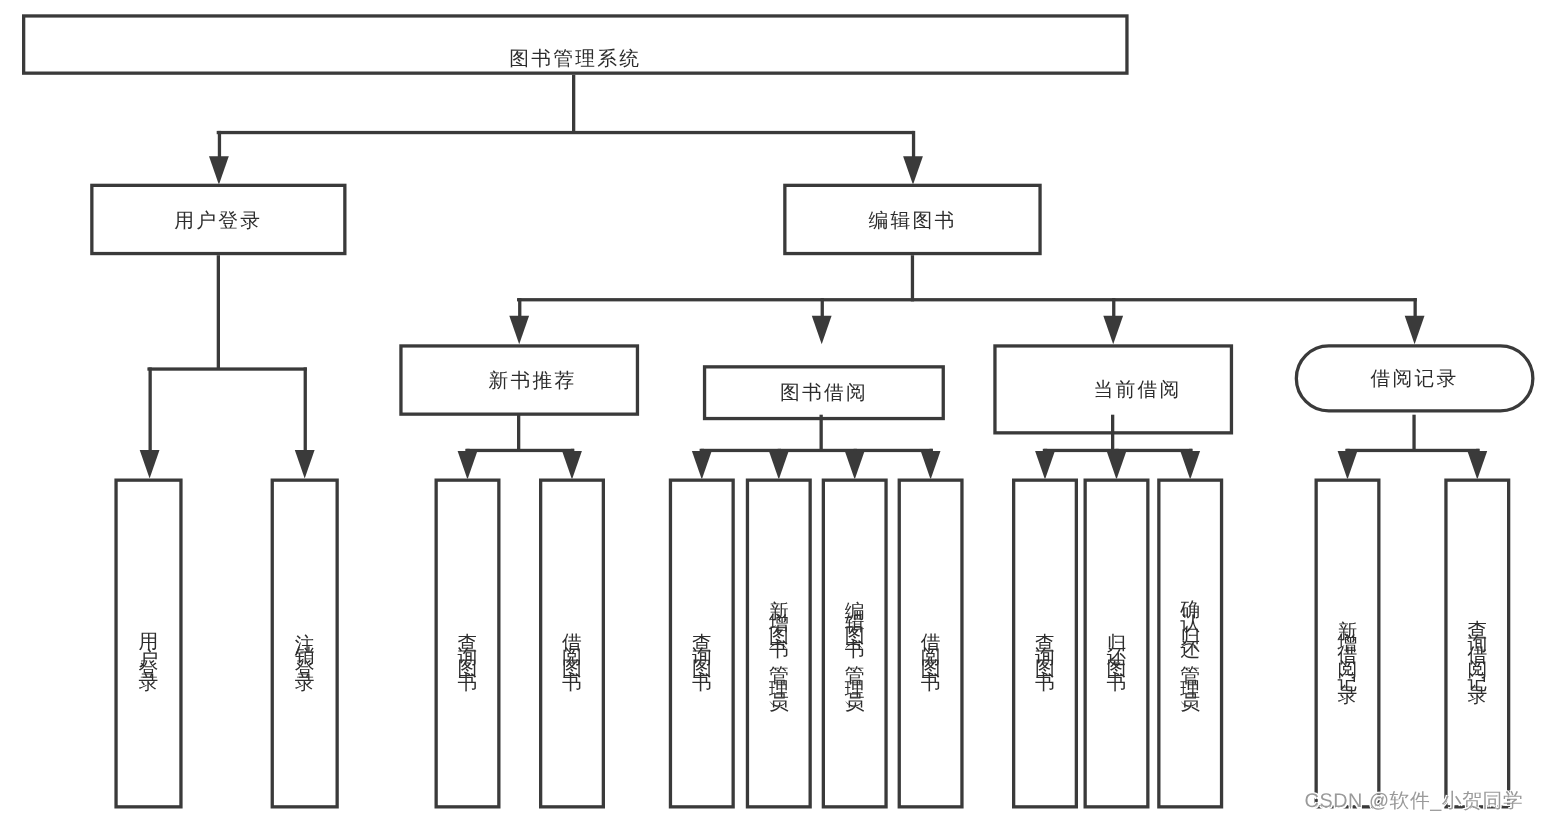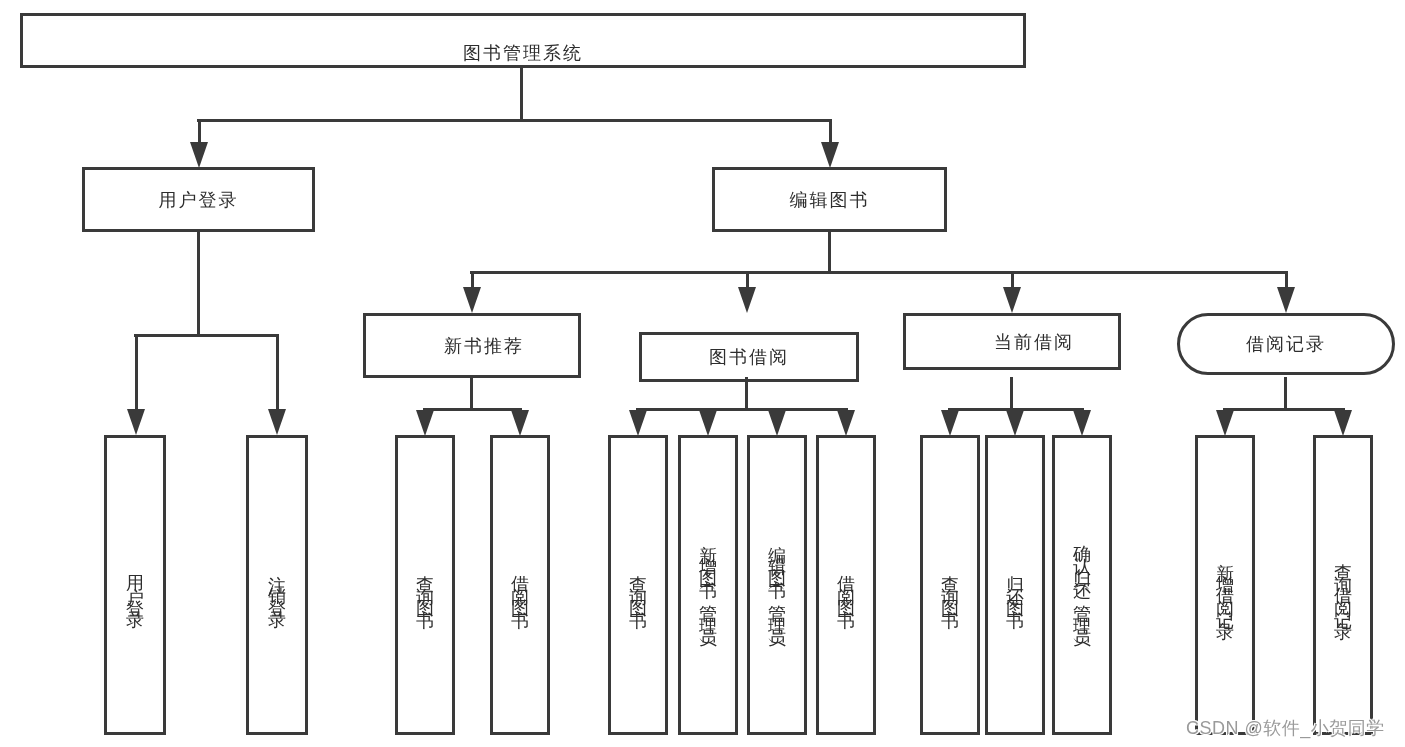--- a/index.html
+++ b/index.html
@@ -129,21 +129,21 @@
       <div class="shaft"></div>
       <div class="head"></div>
     </div>
 
   <div class="box" style="left:363px; top:313px; width:218px; height:65px;padding-left:24px;">
     <span>新书推荐</span>
   </div>
   <div class="box" style="left:639px; top:313px; width:220px; height:50px;margin-top:19px;">
     <span>图书借阅</span>
   </div>
-  <div class="box" style="left:903px; top:313px; width:218px; height:57px;padding-left:44px;">
+  <div class="box" style="left:903px; top:313px; width:218px; height:82px;padding-left:44px;">
     <span>当前借阅</span>
   </div>
   <div class="box" style="left:1177px; top:313px; width:218px; height:62px;border-radius:32px;">
     <span>借阅记录</span>
   </div>
 
   <div class="vline" style="left:470px; top:377px; height:33px;"></div>
   <div class="vline" style="left:745px; top:377px; height:33px;"></div>
   <div class="vline" style="left:1010px; top:377px; height:33px;"></div>
   <div class="vline" style="left:1284px; top:377px; height:33px;"></div>

